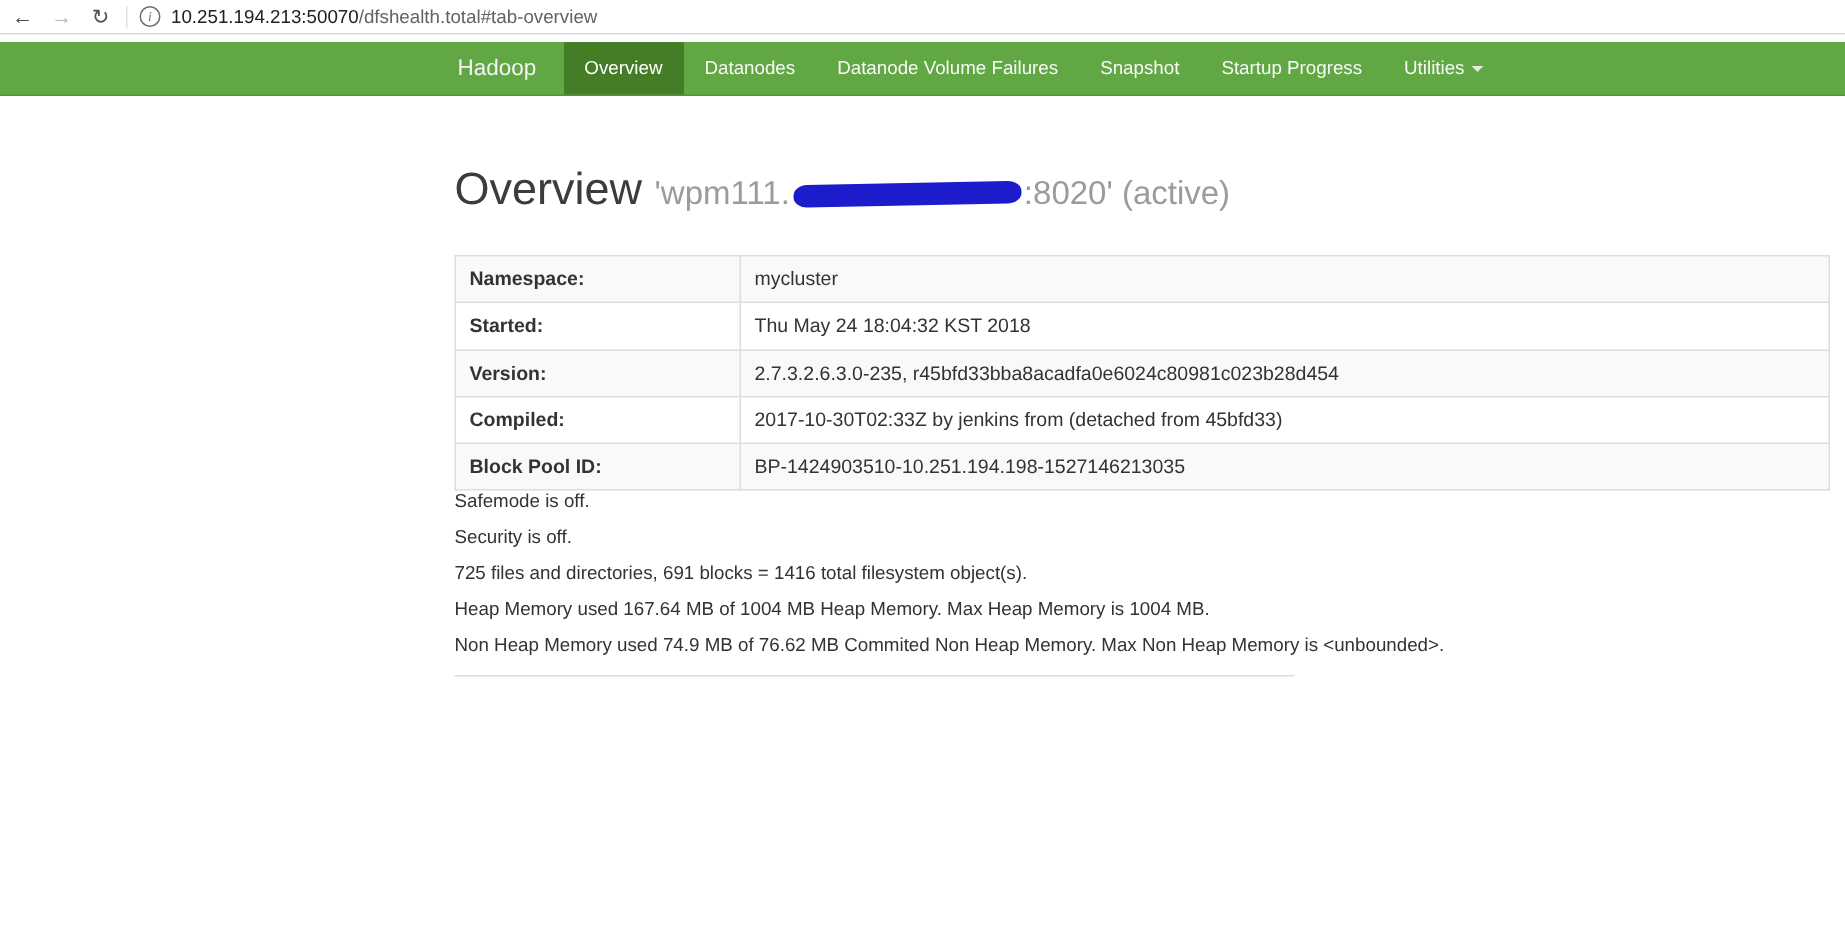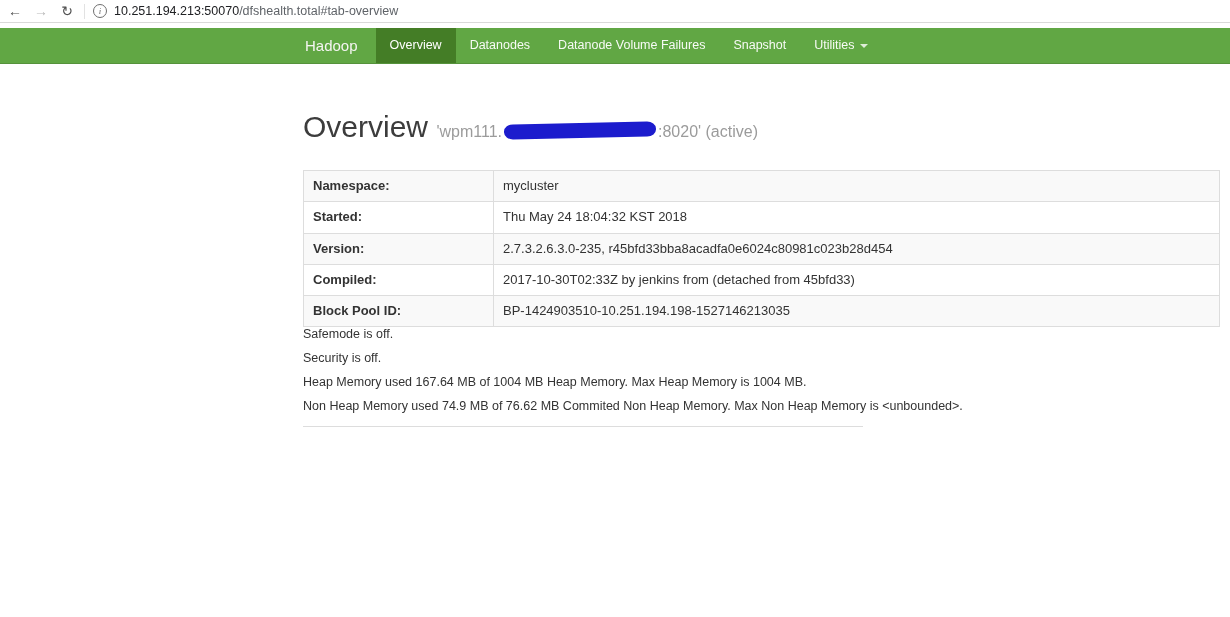--- a/index.html
+++ b/index.html
@@ -52,21 +52,21 @@
     border-left:4px solid transparent;border-right:4px solid transparent;
     border-top:4px solid rgba(255,255,255,0.8);vertical-align:middle;
   }
 
   
   .content{margin-left:303px;width:917px;}
   h1.page-h{
     font-size:30px;font-weight:400;color:#3c3c3c;
     margin:46px 0 26px 0;letter-spacing:0;
   }
-  .subtitle{font-size:16px;color:#9b9b9b;font-weight:400;}
+  .subtitle{font-size:22px;color:#9b9b9b;font-weight:400;}
   .redaction{
     display:inline-block;width:152px;height:15px;
     background:var(--redaction);border-radius:9px / 7px;
     transform:rotate(-1.2deg);position:relative;top:1px;margin:0 2px;
   }
 
   table.info-table{
     border-collapse:collapse;width:100%;font-size:13px;
   }
   .info-table th,.info-table td{
@@ -95,20 +95,21 @@
 </div>
 
 <div class="navbar">
   <div class="navbar-inner">
     <span class="brand">Hadoop</span>
     <ul class="nav-tabs">
       <li class="nav-tab active">Overview</li>
       <li class="nav-tab">Datanodes</li>
       <li class="nav-tab">Datanode Volume Failures</li>
       <li class="nav-tab">Snapshot</li>
+      <li class="nav-tab">Startup Progress</li>
       <li class="nav-tab"><span>Utilities</span><span class="caret"></span></li>
     </ul>
   </div>
 </div>
 
 <div class="content">
 
   <h1 class="page-h">
     <span>Overview</span>
     <span class="subtitle">
@@ -137,17 +138,18 @@
       <tr>
         <th>Block Pool ID:</th>
         <td>BP-1424903510-10.251.194.198-1527146213035</td>
       </tr>
     </tbody>
   </table>
 
 
   <p class="summary-line">Safemode is off.</p>
   <p class="summary-line">Security is off.</p>
+  <p class="summary-line">725 files and directories, 691 blocks = 1416 total filesystem object(s).</p>
   <p class="summary-line">Heap Memory used 167.64 MB of 1004 MB Heap Memory. Max Heap Memory is 1004 MB.</p>
   <p class="summary-line">Non Heap Memory used 74.9 MB of 76.62 MB Commited Non Heap Memory. Max Non Heap Memory is &lt;unbounded&gt;.</p>
 
   <div class="partial-table"></div>
 </div>
 
 </body></html>

